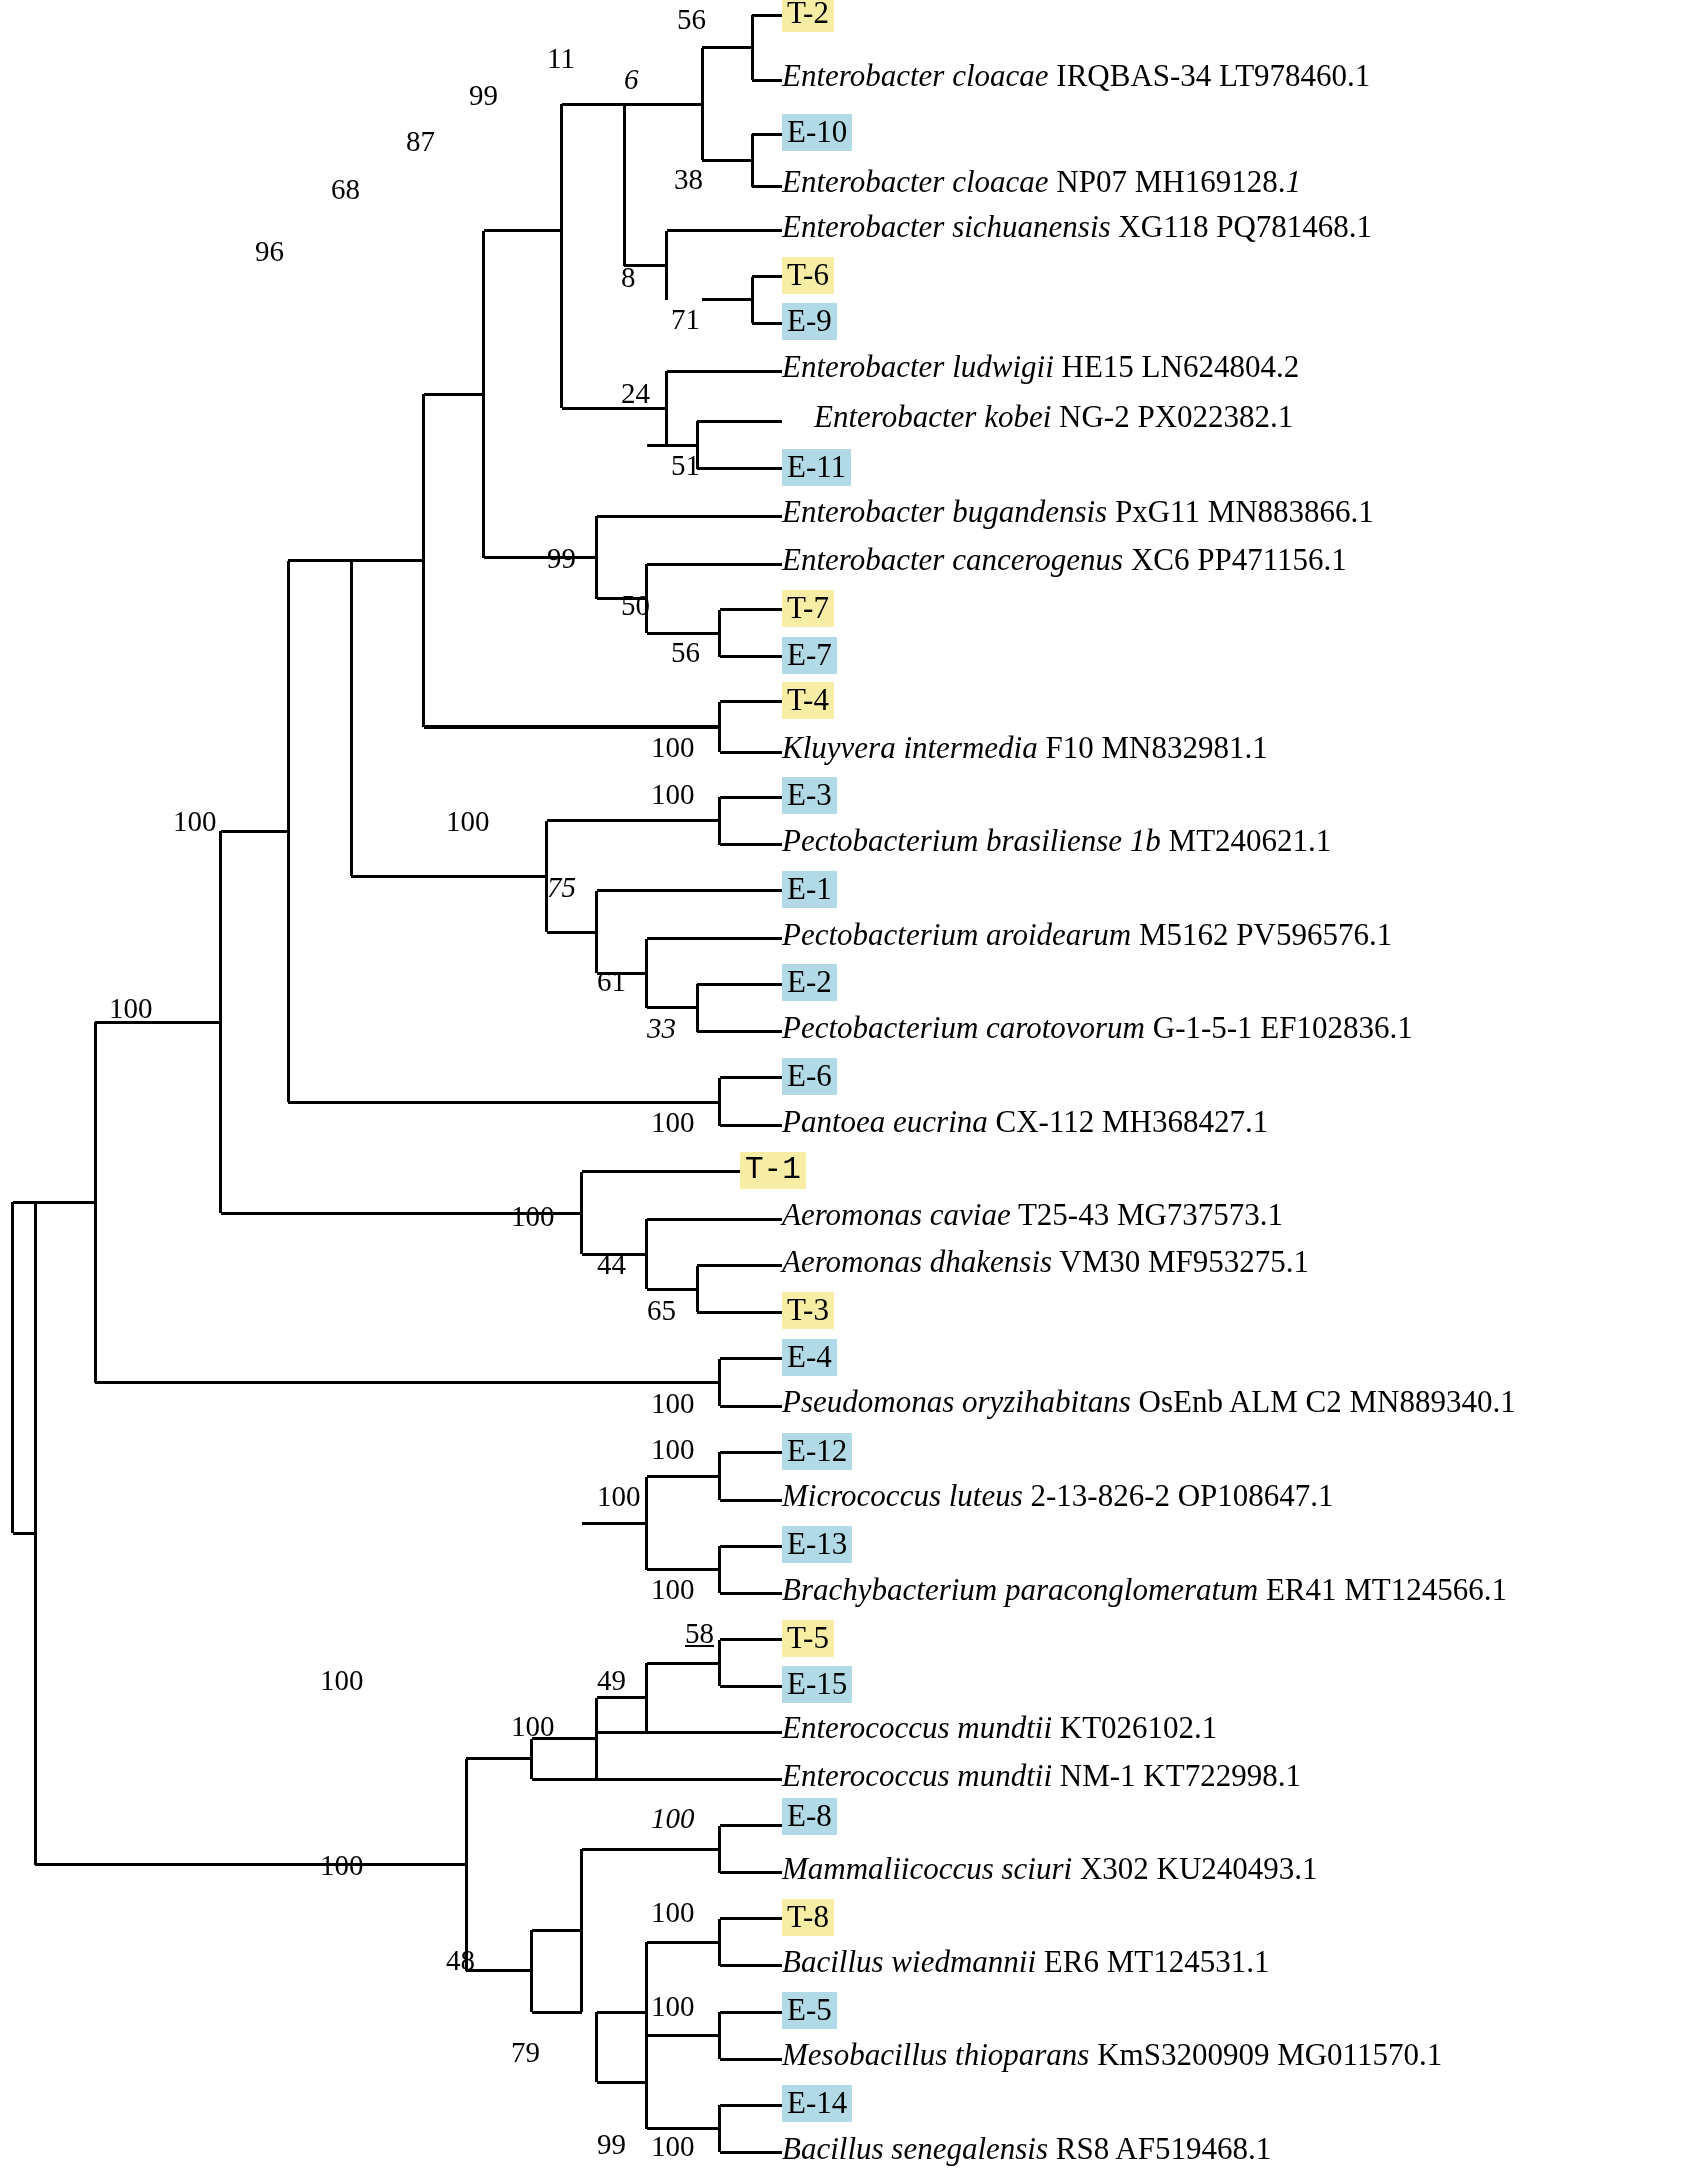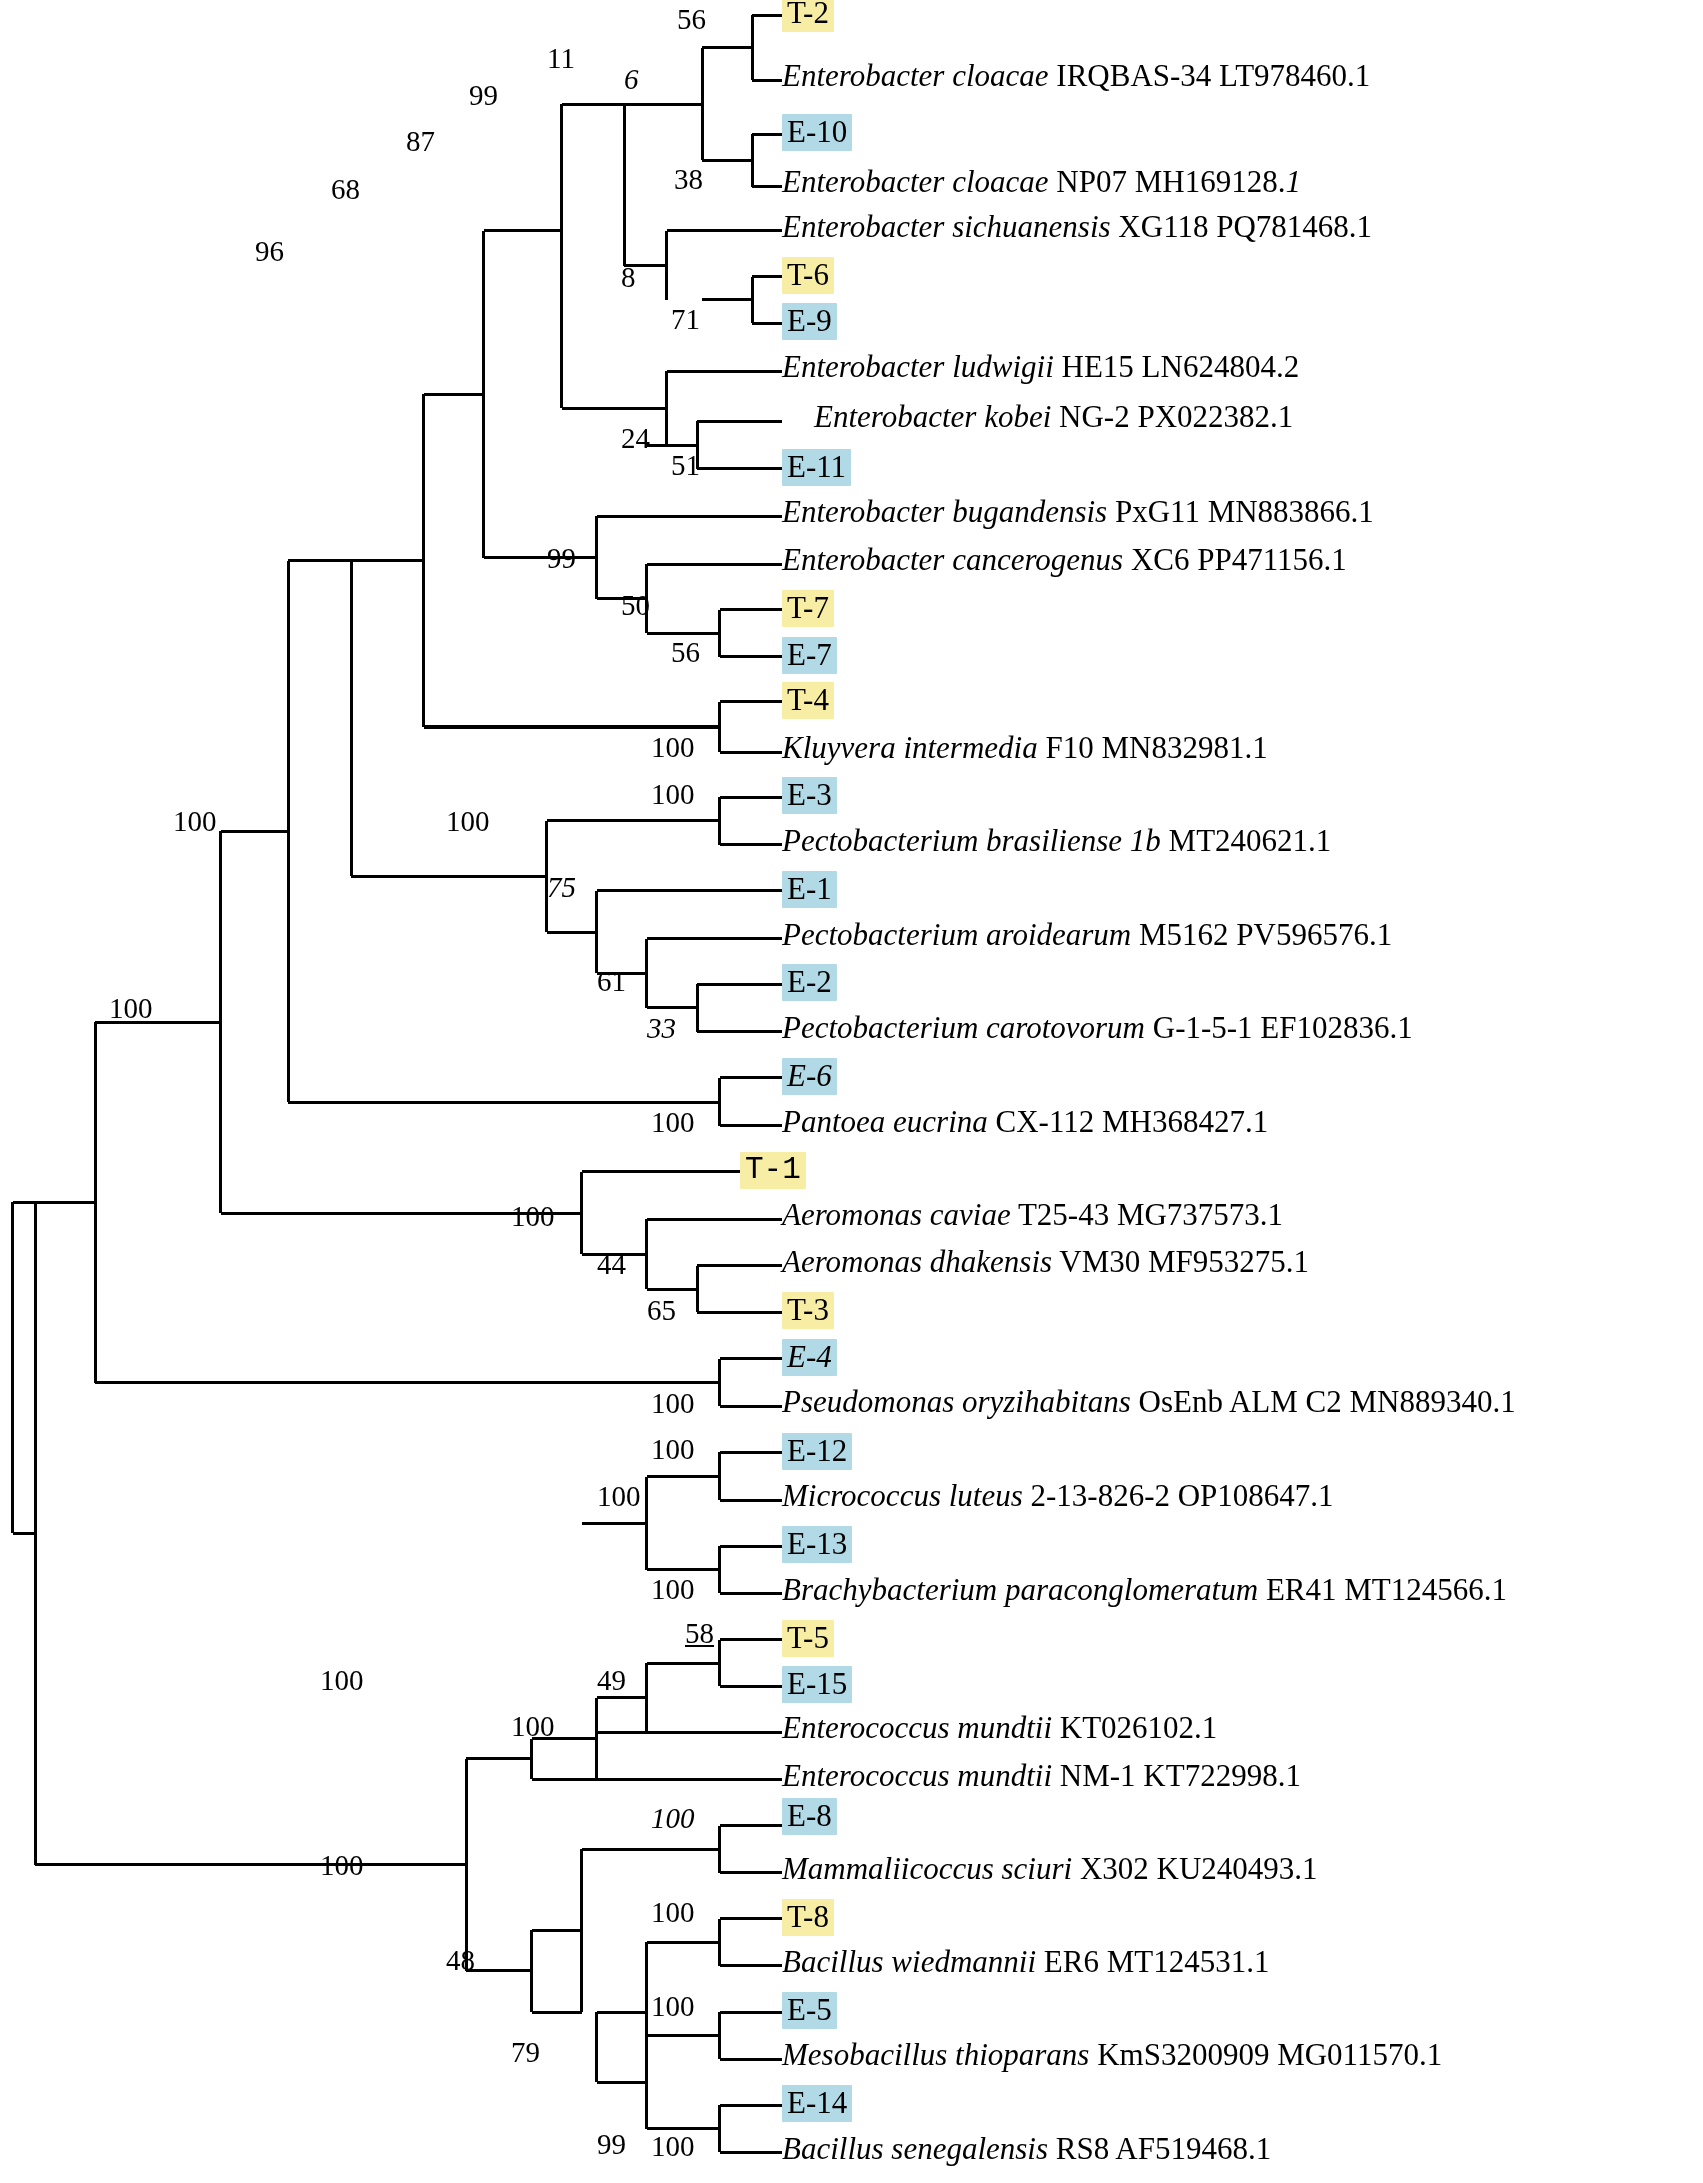--- a/index.html
+++ b/index.html
@@ -6,21 +6,21 @@
   body{font-family:"Liberation Serif", serif;}
   #page{position:relative;width:1704px;height:2183px;background:#fff;overflow:hidden;}
   #tree-svg{position:absolute;left:0;top:0;width:1704px;height:2183px;}
   .leaf-label{position:absolute;white-space:nowrap;font-size:31px;line-height:1;color:#000;
               font-family:"Liberation Serif", serif;}
   .leaf-label .genus{font-style:italic;}
   .leaf-label .strain{font-style:normal;}
   .code{padding:2px 5px 4px 5px;border-radius:1px;font-style:normal;display:inline-block;}
   .code.sample{background:#f8eda4;}
   .code.endo{background:#b2d9e6;}
-  .code.ital{font-style:italic;}
+  .code.ital{}
   .boot{position:absolute;font-size:29px;color:#000;line-height:1;
         font-family:"Liberation Serif", serif;white-space:nowrap;}
   .boot.ital{font-style:italic;}
 </style>
 </head>
 <body>
 
 <div id="page">
   <svg id="tree-svg" viewBox="0 0 3398 4354" preserveAspectRatio="none" aria-hidden="true">
       <line x1="1500" y1="30" x2="1560" y2="30" stroke="#000000" stroke-width="6" shape-rendering="crispEdges"></line>
@@ -224,21 +224,21 @@
     </div>
   <div id="boot-layer">
       <div class="boot" style="left: 677px; top: 5px;">56</div>
       <div class="boot ital" style="left: 624px; top: 65px;">6</div>
       <div class="boot" style="left: 547px; top: 44px;">11</div>
       <div class="boot" style="left: 674px; top: 165px;">38</div>
       <div class="boot" style="left: 469px; top: 81px;">99</div>
       <div class="boot" style="left: 621px; top: 263px;">8</div>
       <div class="boot" style="left: 671px; top: 305px; text-align: center;">71</div>
       <div class="boot" style="left: 406px; top: 127px;">87</div>
-      <div class="boot" style="left: 621px; top: 424px;">24</div>
+      <div class="boot" style="left: 621px; top: 379px;">24</div>
       <div class="boot" style="left: 671px; top: 451px;">51</div>
       <div class="boot" style="left: 331px; top: 175px;">68</div>
       <div class="boot" style="left: 547px; top: 544px;">99</div>
       <div class="boot" style="left: 621px; top: 591px;">50</div>
       <div class="boot" style="left: 671px; top: 638px;">56</div>
       <div class="boot" style="left: 255px; top: 237px;">96</div>
       <div class="boot" style="left: 651px; top: 733px;">100</div>
       <div class="boot" style="left: 651px; top: 780px;">100</div>
       <div class="boot" style="left: 446px; top: 807px;">100</div>
       <div class="boot ital" style="left: 547px; top: 873px;">75</div>

